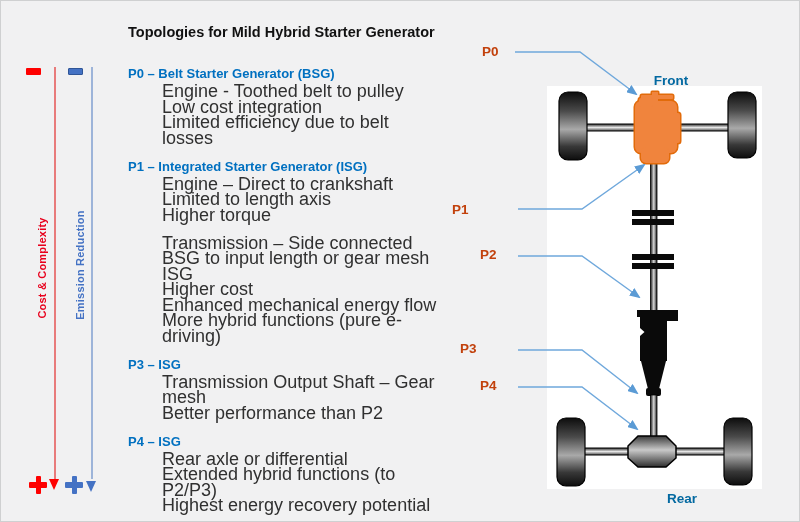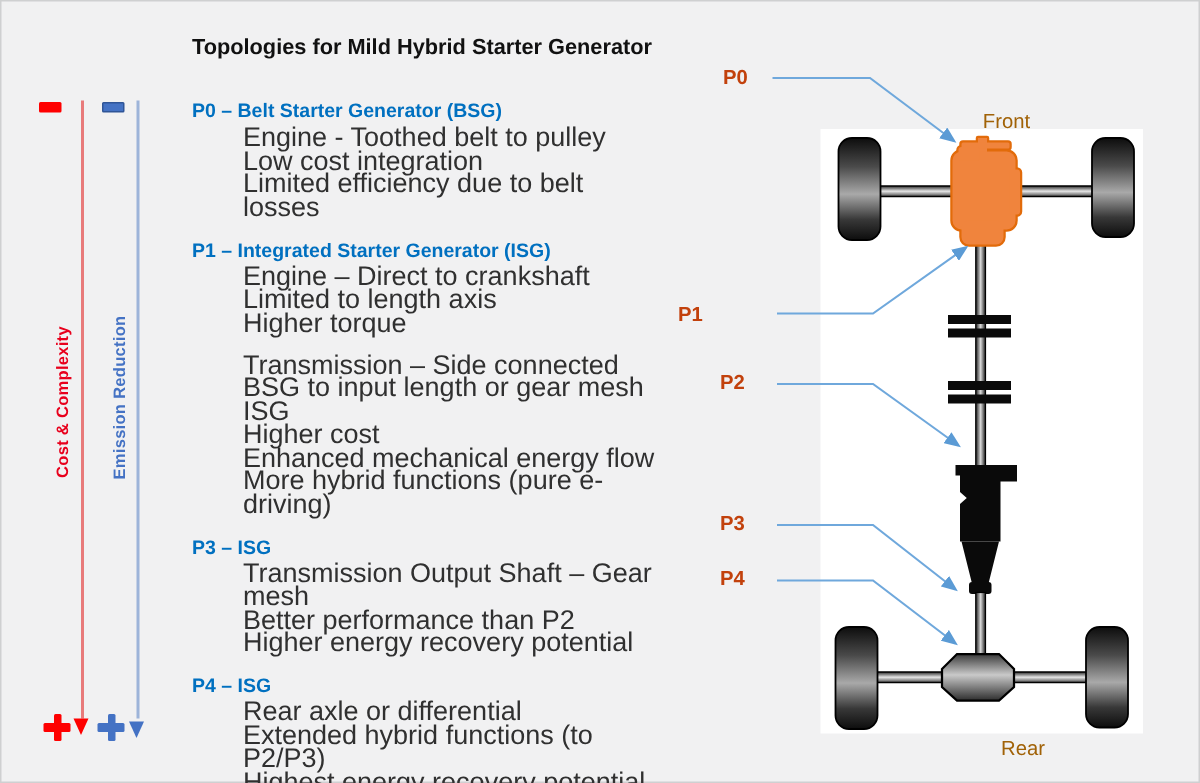--- a/index.html
+++ b/index.html
@@ -38,24 +38,24 @@
     color:#0070c0; margin-bottom:2px; white-space:nowrap; }
   .section-lines { padding-left:34px; width:312px; list-style:none; }
   .section-lines li { font-size:18px; line-height:15.5px; color:#303030; }
 
   
   .diagram-svg { position:absolute; left:460px; top:0; }
   .callout { position:absolute; font-size:13.5px; font-weight:bold; color:#c2410c; }
   #callout-p0 { left:482px; top:44px; }
   #callout-p1 { left:452px; top:202px; }
   #callout-p2 { left:480px; top:247px; }
-  #callout-p3 { left:480px; top:341px; }
+  #callout-p3 { left:460px; top:341px; }
   #callout-p4 { left:480px; top:378px; }
   .orient-label { position:absolute; width:62px; text-align:center;
-    font-size:13.5px; font-weight:normal; color:#a16207; }
+    font-size:13.5px; font-weight:bold; color:#0369a1; }
   #front-label { left:640px; top:73px; }
   #rear-label  { left:651px; top:491px;text-align:center; }
 </style>
 </head>
 <body>
 
 <div class="canvas">
 
   <div class="minus-bar" id="cost-minus"></div>
   <div class="minus-bar" id="emission-minus"></div>
@@ -95,21 +95,20 @@
         <li>Higher cost</li>
         <li>Enhanced mechanical energy flow</li>
         <li>More hybrid functions (pure e-driving)</li>
       </ul>
     </div>
     <div class="section">
       <div class="section-heading">P3 – ISG</div>
       <ul class="section-lines">
         <li>Transmission Output Shaft – Gear mesh</li>
         <li>Better performance than P2</li>
-        <li>Higher energy recovery potential</li>
       </ul>
     </div>
     <div class="section">
       <div class="section-heading">P4 – ISG</div>
       <ul class="section-lines">
         <li>Rear axle or differential</li>
         <li>Extended hybrid functions (to P2/P3)</li>
         <li>Highest energy recovery potential</li>
       </ul>
     </div>

